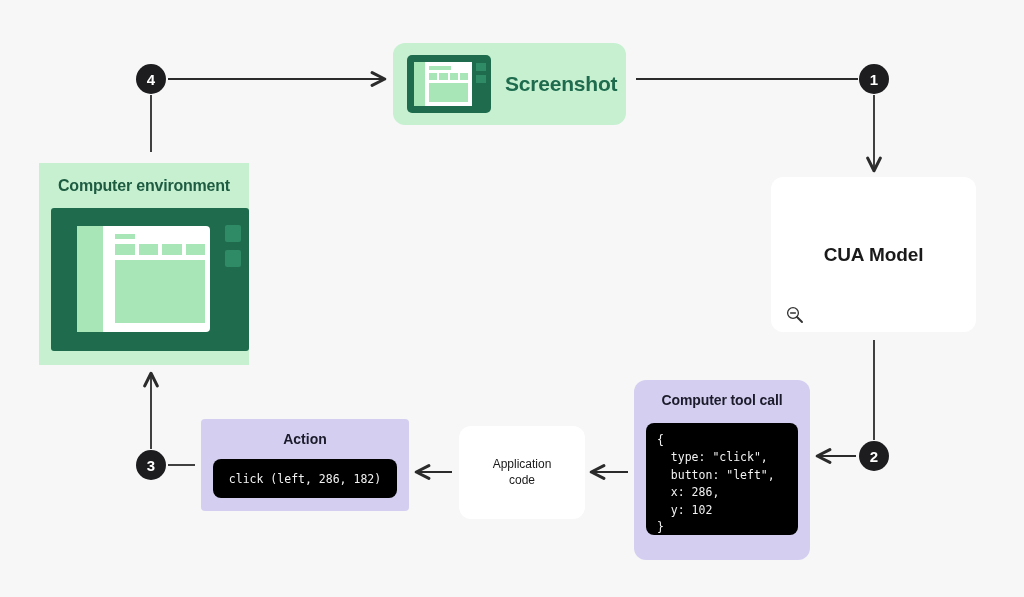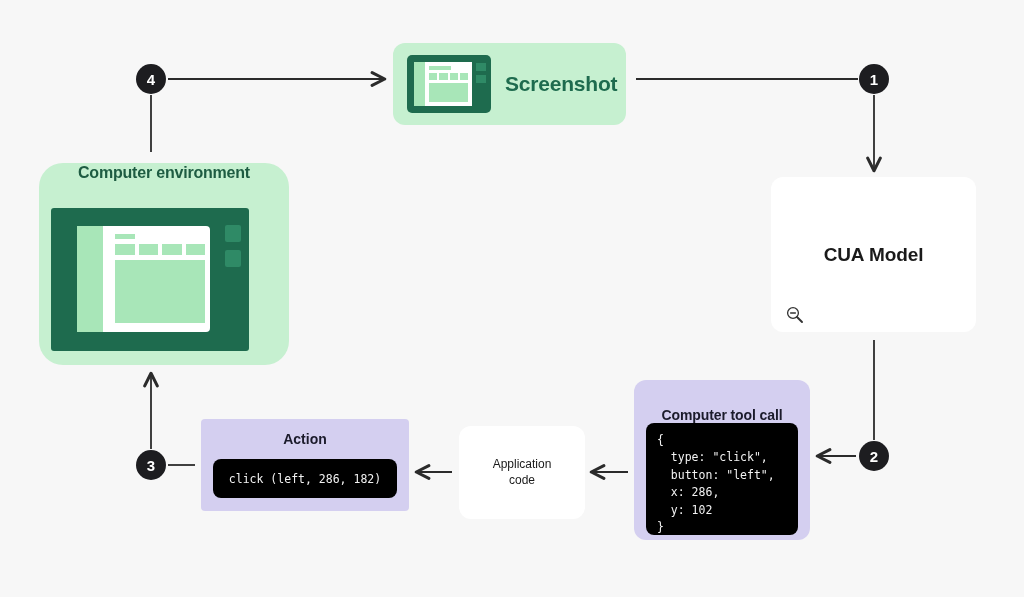--- a/index.html
+++ b/index.html
@@ -68,24 +68,24 @@
     width: 39px; height: 19px; background: #a8e6b8;
   }
   .mini-monitor .mm-btns {
     position: absolute; right: 5px; top: 8px;
     width: 10px; display: flex; flex-direction: column; gap: 4px;
   }
   .mini-monitor .mm-btns i { display: block; height: 8px; background: #2f8a66; }
 
   
   #computer-env-card {
-    left: 39px; top: 163px; width: 250px; height: 202px;
+    left: 39px; top: 163px; width: 210px; height: 202px;
     background: #c6f0d0;
-    border-radius: 24px;
-    padding-top: 1px;
+    border-radius: 0;
+    padding-top: 14px;
   }
   .env-title {
     text-align: center;
     color: #1e5c42;
     font-size: 16px;
     font-weight: 700;
     letter-spacing: -0.2px;
   }
   .big-monitor {
     position: absolute;
@@ -139,24 +139,24 @@
     letter-spacing: -0.1px;
   }
   #cua-zoom-icon {
     position: absolute;
     left: 785px; top: 305px;
     width: 20px; height: 20px;
   }
 
   
   #tool-call-card {
-    left: 634px; top: 380px; width: 176px; height: 160px;
+    left: 634px; top: 380px; width: 176px; height: 180px;
     background: #d4cff0;
     border-radius: 12px;
-    padding-top: 27px;
+    padding-top: 12px;
   }
   .tool-call-title {
     text-align: center;
     color: #1b1b2b;
     font-size: 14px;
     font-weight: 700;
     letter-spacing: -0.1px;
   }
   .code-box {
     position: absolute;

